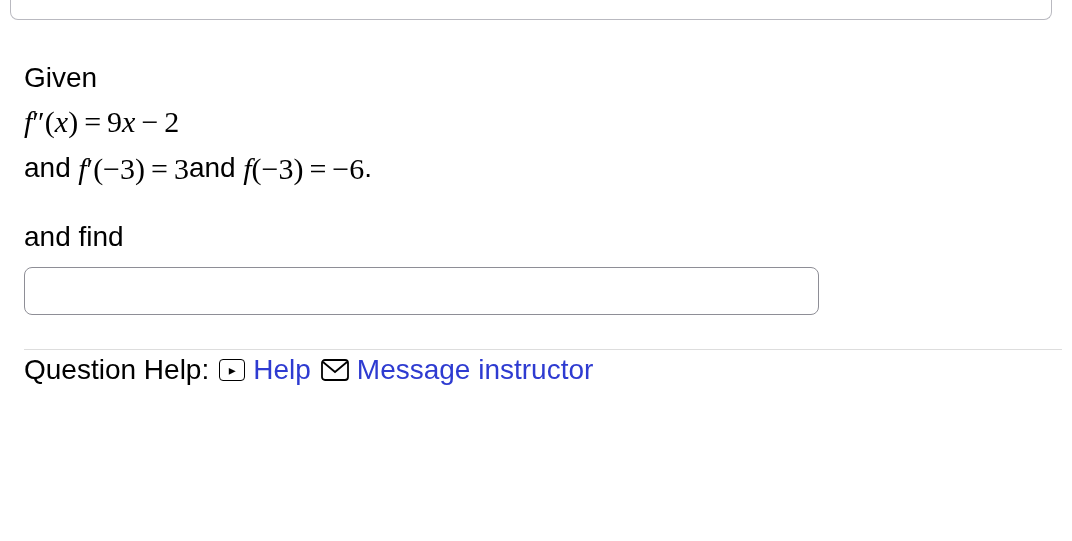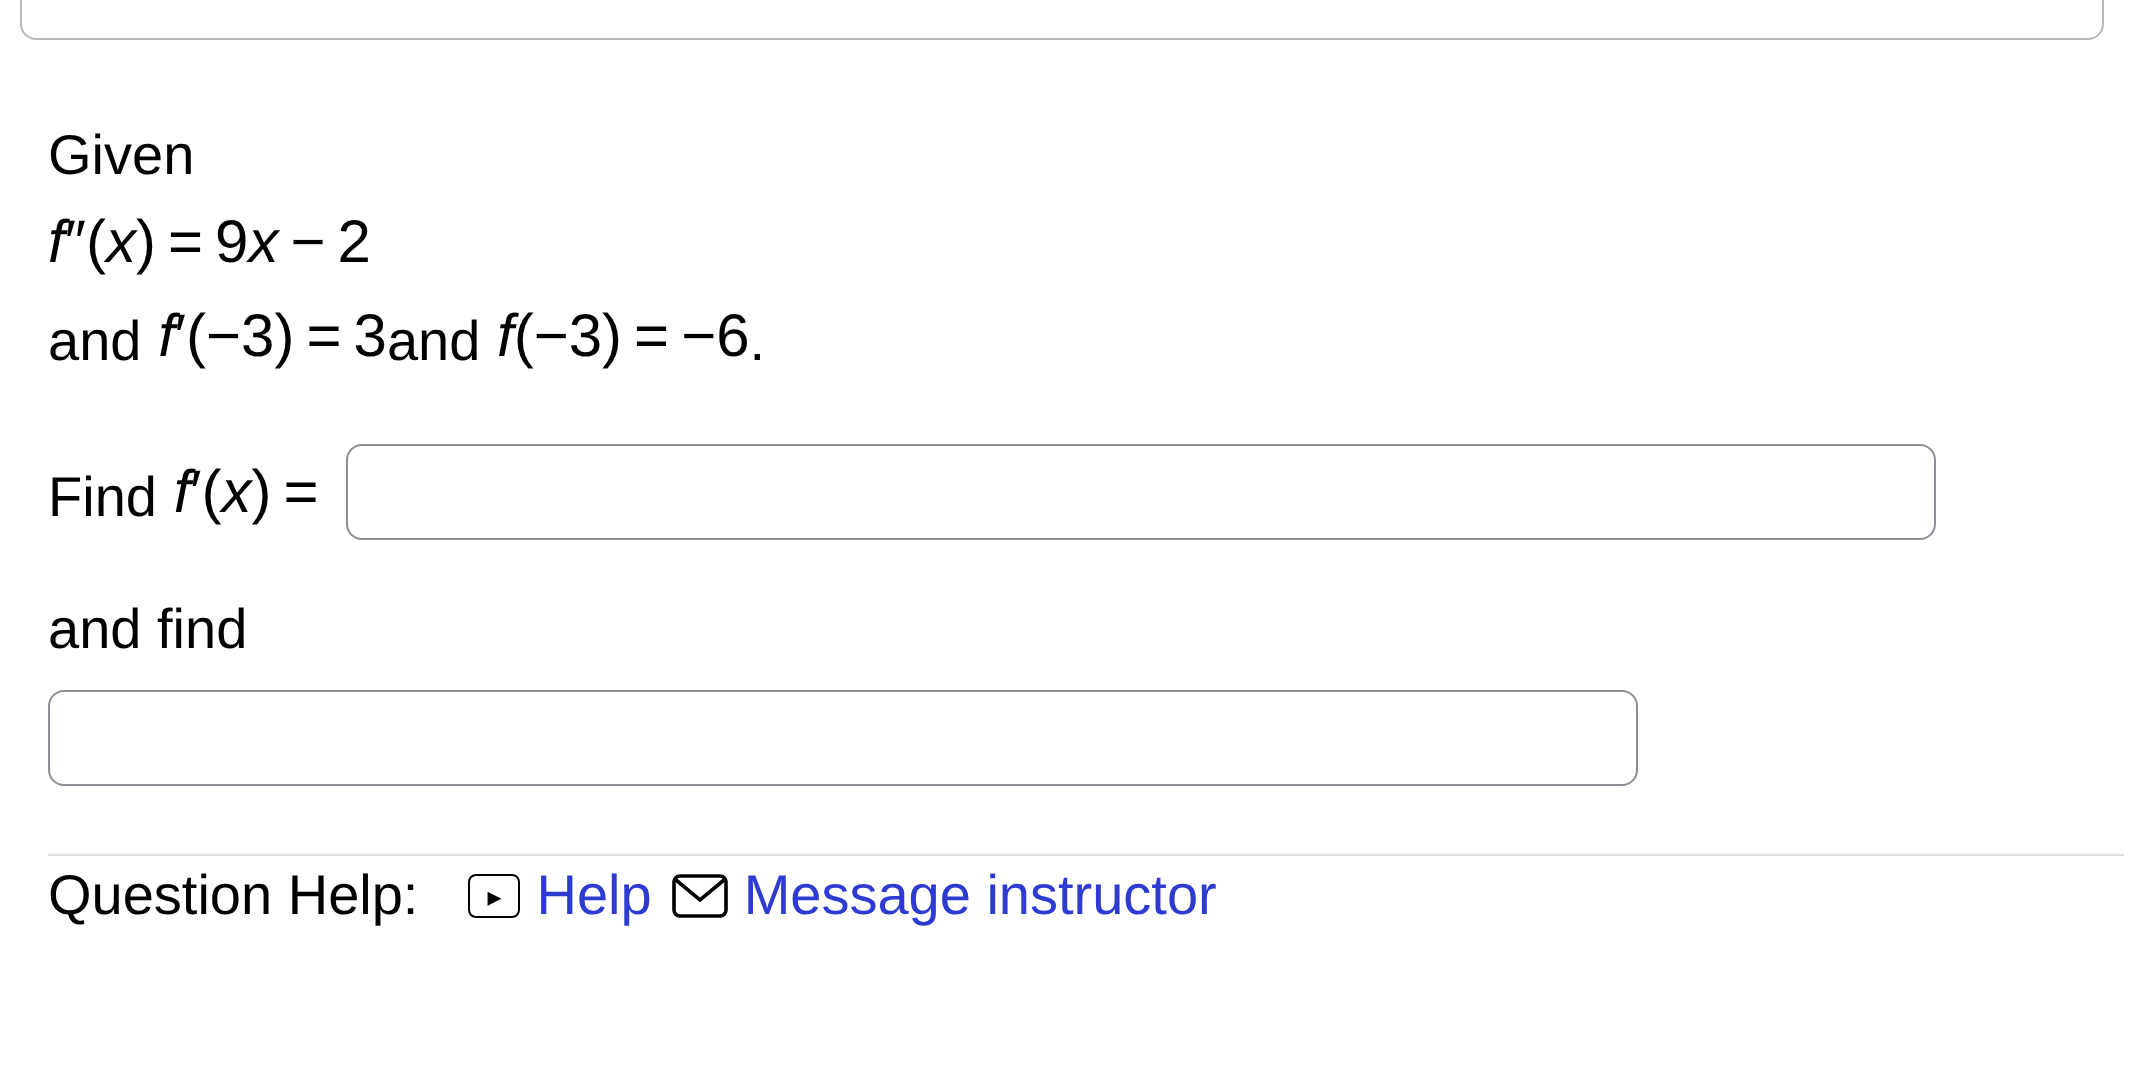--- a/index.html
+++ b/index.html
@@ -21,26 +21,26 @@
     border: 1px solid #b9b9c0;
     border-top: none;
     border-radius: 0 0 8px 8px;
     background: #fff;
   }
   .content {
     padding: 36px 10px 0 24px;
   }
   .line {
     display: flex;
-    align-items: flex-end;
+    align-items: flex-start;
     flex-wrap: wrap;
     line-height: 1.55;
   }
   .math {
-    font-family: Liberation Sans, sans-serif;
+    font-family: Liberation Serif, serif;
     font-size: 30px;
     white-space: nowrap;
   }
   .math .var { font-style: italic; }
   .math .op { padding: 0 6px; }
   .math .prime { font-style: normal; }
   .input-box {
     height: 48px;
     border: 1.5px solid #8e8e96;
     border-radius: 8px;
@@ -58,21 +58,21 @@
   .row-input2 .input-box { width: 795px; max-width: 100%; }
   .help-row {
     margin: 34px 10px 0 24px;
     padding-top: 4px;
     border-top: 1px solid #ddd;
     display: flex;
     align-items: center;
     gap: 10px;
     font-size: 28px;
   }
-  .help-label { margin-right: 15px; }
+  .help-label { margin-right: 0; }
   .help-link {
     color: #2e3bd1;
     cursor: pointer;
     display: inline-flex;
     align-items: center;
     gap: 8px;
     text-decoration: none;
   }
   .icon-box {
     display: inline-flex;
@@ -107,25 +107,20 @@
   </div>
 
   <div class="line">
     <span>and </span>
     <span class="math">&nbsp;<span class="var">f</span><span class="prime">′</span>(−3)<span class="op">=</span>3</span>
     <span> and </span>
     <span class="math">&nbsp;<span class="var">f</span>(−3)<span class="op">=</span>−6</span>
     <span>.</span>
   </div>
 
-  <div class="line row-find1">
-    <span>Find </span>
-    <span class="math">&nbsp;<span class="var">f</span><span class="prime">′</span>(<span class="var">x</span>)<span class="op">=</span></span>
-    <input type="text" class="input-box" value="" style="">
-  </div>
 
   <div class="line row-find2">
     <span>and find </span>
   </div>
 
   <div class="line row-input2">
     <input type="text" class="input-box" value="" style="">
   </div>
 
 </div>

